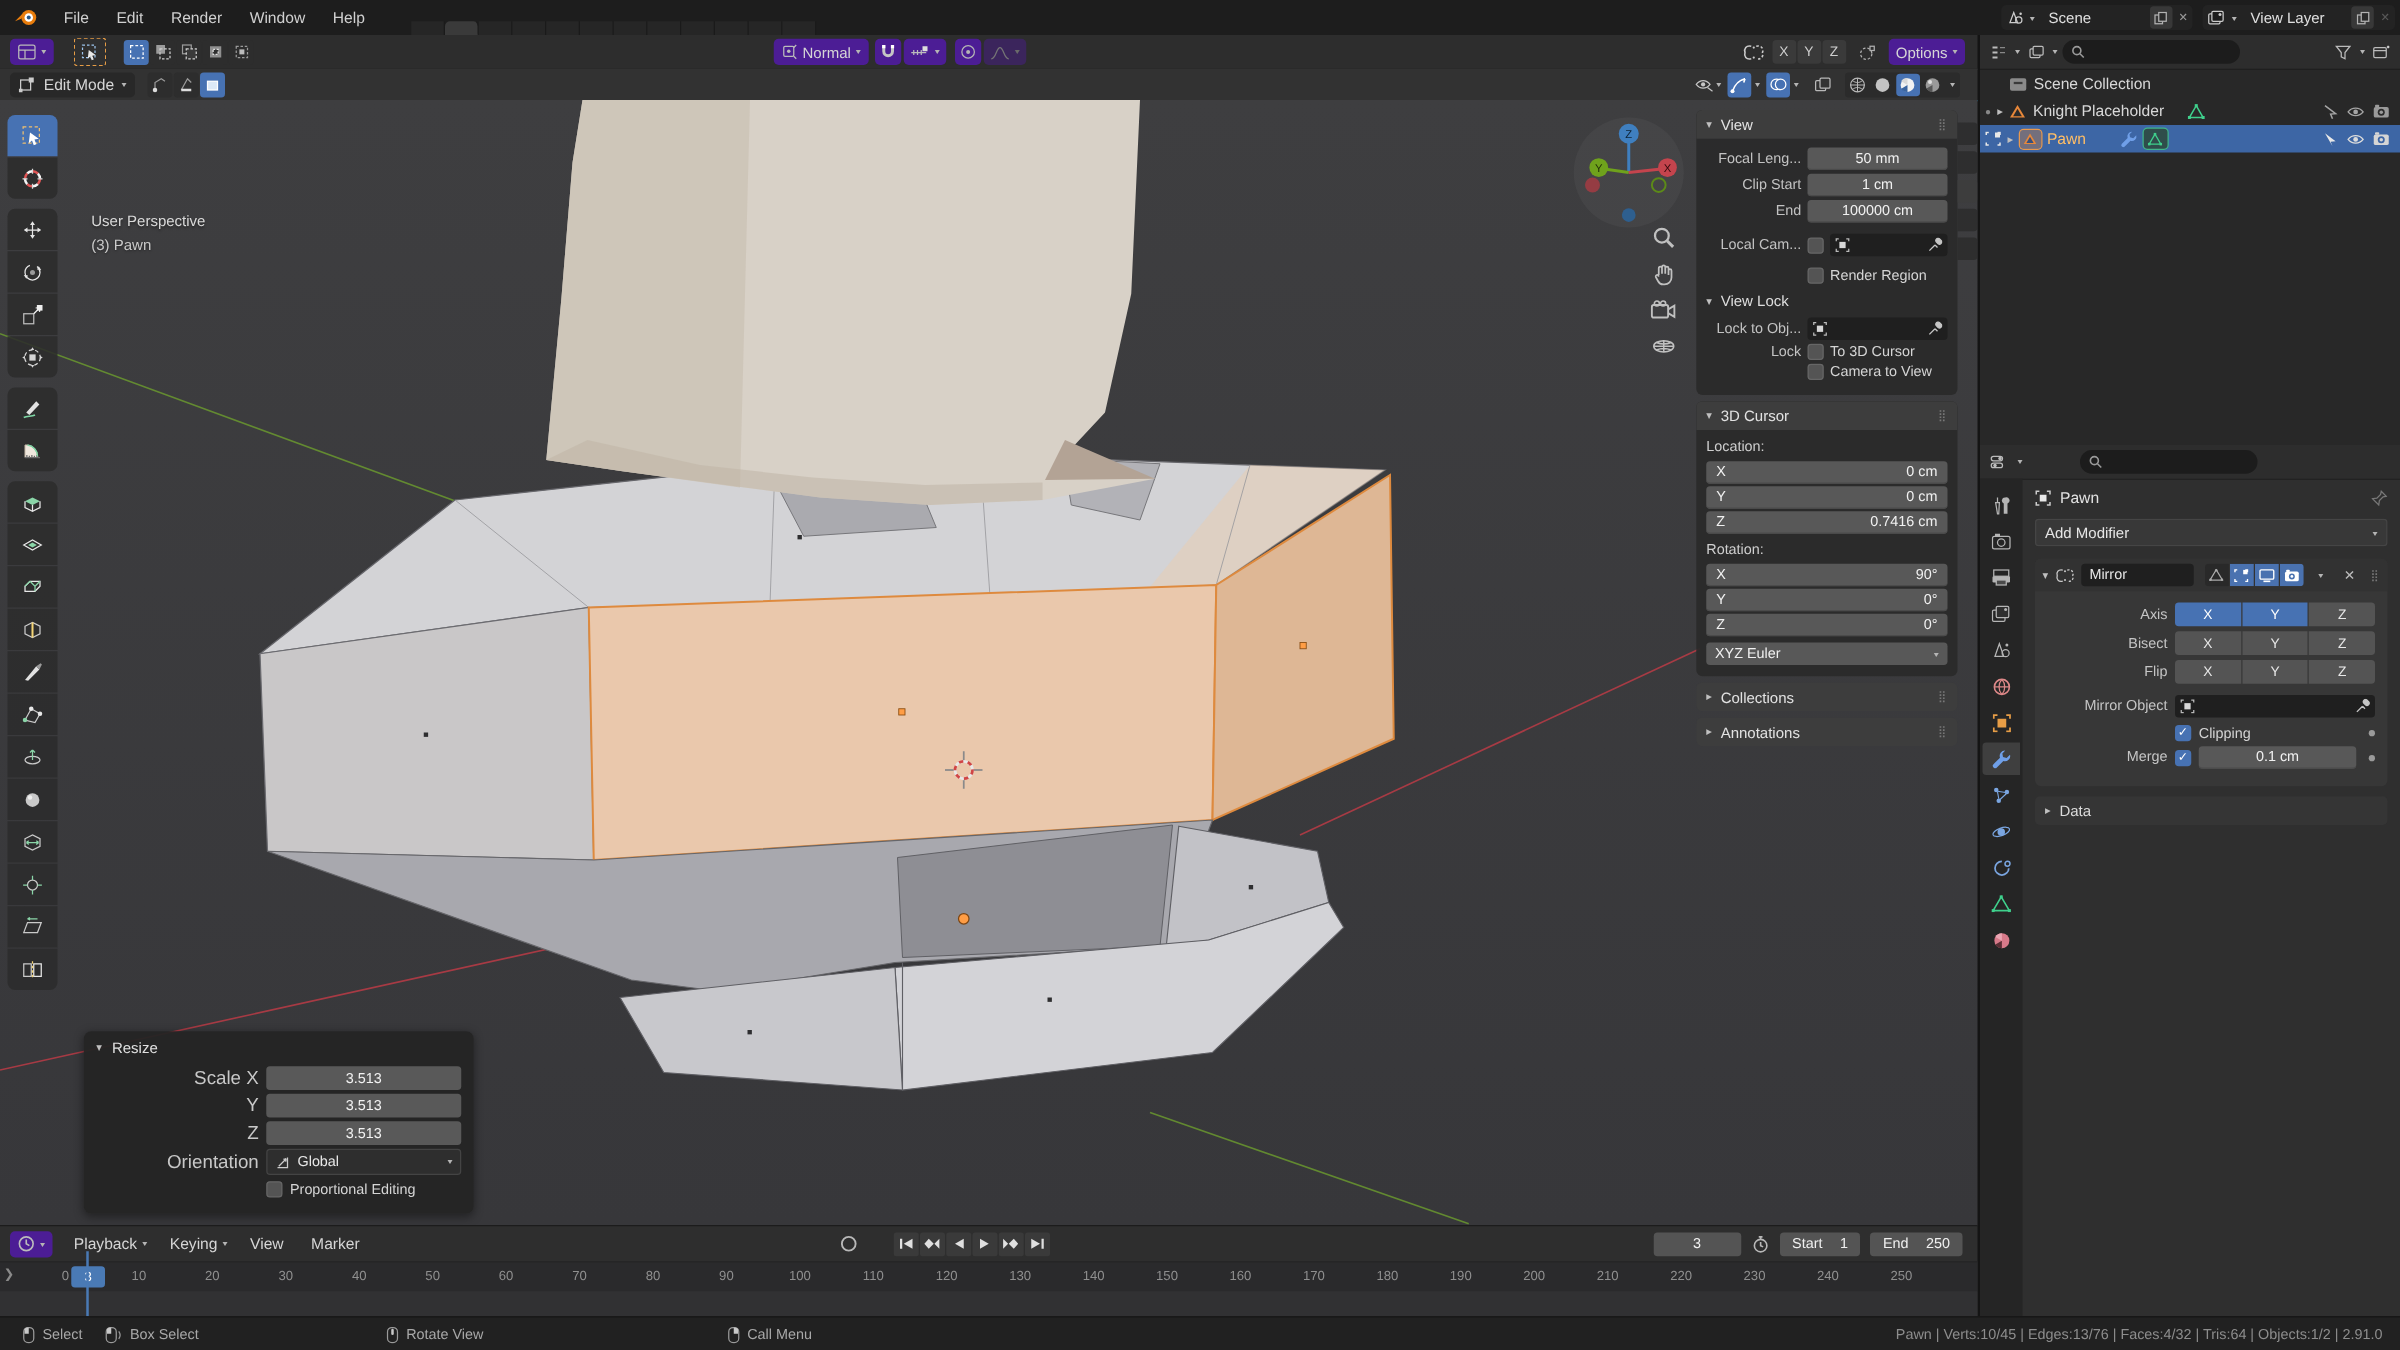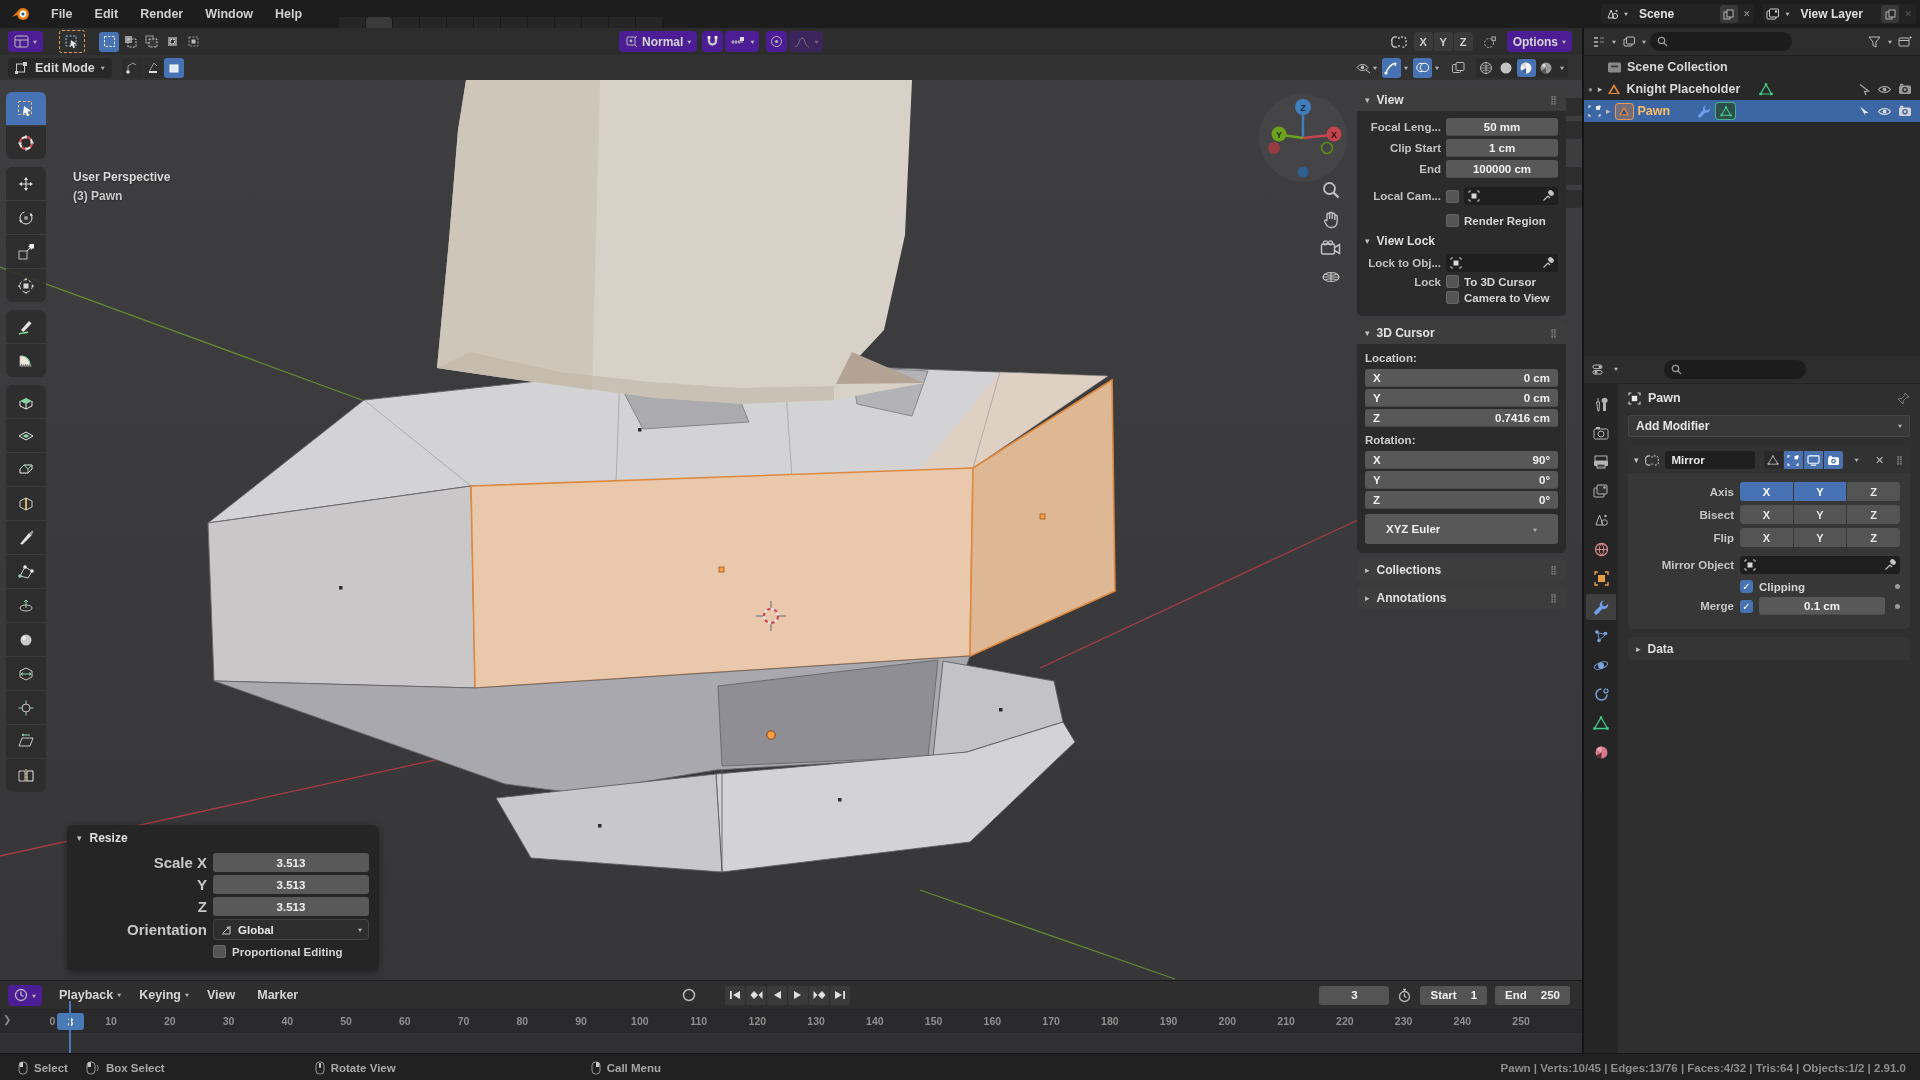--- a/index.html
+++ b/index.html
@@ -1,18 +1,18 @@
 <!DOCTYPE html>
 <html><head>
 <meta charset="utf-8">
 <style>
   html,body{margin:0;padding:0;background:#101010;}
   .app{position:relative;width:1920px;height:1080px;background:#141414;
        font-family:"Liberation Sans","DejaVu Sans",sans-serif;color:#d6d6d6;
-       font-size:13px;overflow:hidden;user-select:none;font-weight:bold;}
+       font-size:13px;overflow:hidden;user-select:none;}
   .abs{position:absolute;}
   
   .topbar{left:0;top:0;width:1920px;height:28px;background:#1d1d1d;display:flex;align-items:center;}
   .blender-logo{width:26px;height:20px;margin-left:8px;display:flex;align-items:center;justify-content:center;}
   .menubar{display:flex;margin-left:6px;}
   .menubar>span{padding:0 11px;color:#d0d0d0;font-size:12.5px;line-height:28px;cursor:default;}
   .wstabs{display:flex;margin-left:26px;height:28px;align-items:flex-end;}
   .wstabs>span{padding:5px 13px 6px;font-size:12.5px;color:#8f8f8f;background:#262626;border-right:1px solid #1a1a1a;}
   .wstabs>span.active{background:#3a3a3a;color:#ffffff;border-radius:4px 4px 0 0;}
   .topbar-right{margin-left:auto;display:flex;align-items:center;gap:8px;margin-right:4px;}
@@ -65,21 +65,21 @@
   .prow{display:flex;align-items:center;margin-bottom:3px;gap:5px;}
   .plab{width:76px;text-align:right;font-size:11.5px;color:#c2c2c2;flex:none;}
   .field{flex:1;height:18px;background:#585858;border-radius:3px;color:#f1f1f1;font-size:11.5px;display:flex;align-items:center;justify-content:center;box-shadow:inset 0 -1px 0 #4b4b4b;}
   .field.lr{justify-content:space-between;padding:0 8px;}
   .objfield{flex:1;height:18px;background:#1f1f1f;border-radius:3px;display:flex;align-items:center;padding:0 4px;gap:4px;}
   .objfield .spacer{flex:1}
   .cb{width:13px;height:13px;border-radius:3px;background:#545454;box-shadow:inset 0 0 0 1px #666;flex:none;}
   .cb.on{background:#4772b3;box-shadow:none;color:#fff;font-size:10px;display:flex;align-items:center;justify-content:center;}
   .cbl{font-size:11.5px;color:#d5d5d5;}
   .subhead{display:flex;gap:7px;align-items:center;font-size:12px;color:#dedede;margin:7px 0 6px;}
-  .ddfield{height:30px;background:#585858;border-radius:3px;display:flex;align-items:center;padding:0 21px;font-size:11.5px;color:#f0f0f0;gap:6px;}
+  .ddfield{height:18px;background:#585858;border-radius:3px;display:flex;align-items:center;padding:0 7px;font-size:11.5px;color:#f0f0f0;gap:6px;}
   .ddfield .chev{margin-left:auto;}
   .ntabs{position:absolute;left:1566px;top:18px;width:16px;display:flex;flex-direction:column;gap:5px;}
   .ntab{writing-mode:vertical-rl;transform:rotate(180deg);font-size:11.5px;color:#9a9a9a;background:#2a2a2acc;padding:9px 1px;border-radius:3px 0 0 3px;text-align:center;}
   .ntab.on{background:#3d3d3d;color:#e8e8e8;}
   
   .oppanel{position:absolute;left:67px;top:745px;width:292px;background:#242424f2;border-radius:6px;padding:6px 10px 10px;box-shadow:0 2px 8px #0006;}
   .oppanel .title{display:flex;gap:8px;align-items:center;font-size:12px;color:#e0e0e0;margin-bottom:8px;}
   .oprow{display:flex;align-items:center;gap:6px;margin-bottom:3px;}
   .oplab{width:130px;text-align:right;font-size:15px;color:#c8c8c8;flex:none;}
   .opfield{flex:1;height:19px;background:#595959;border-radius:3px;color:#f2f2f2;font-size:11.5px;display:flex;align-items:center;justify-content:center;}

